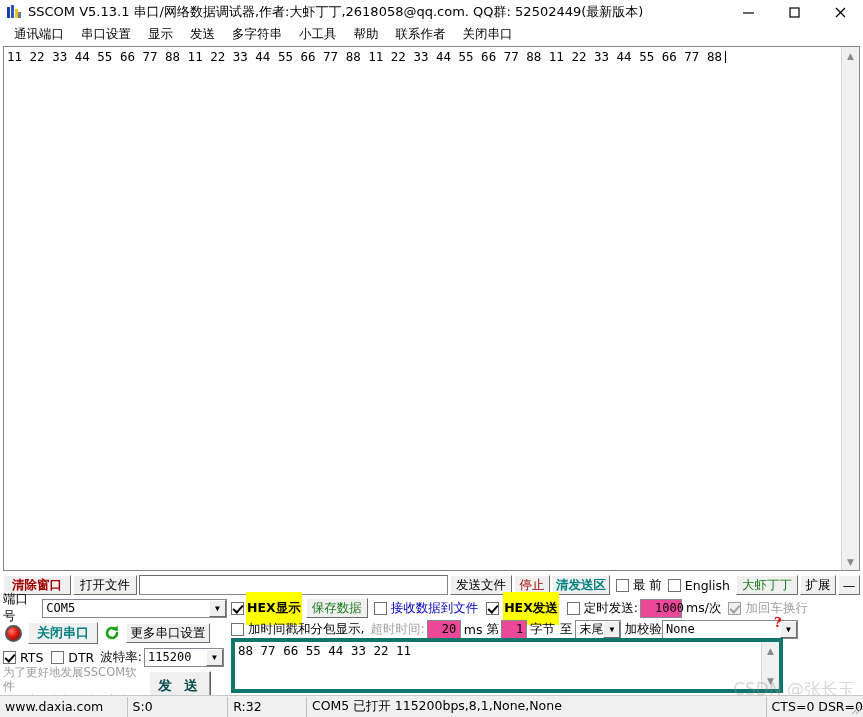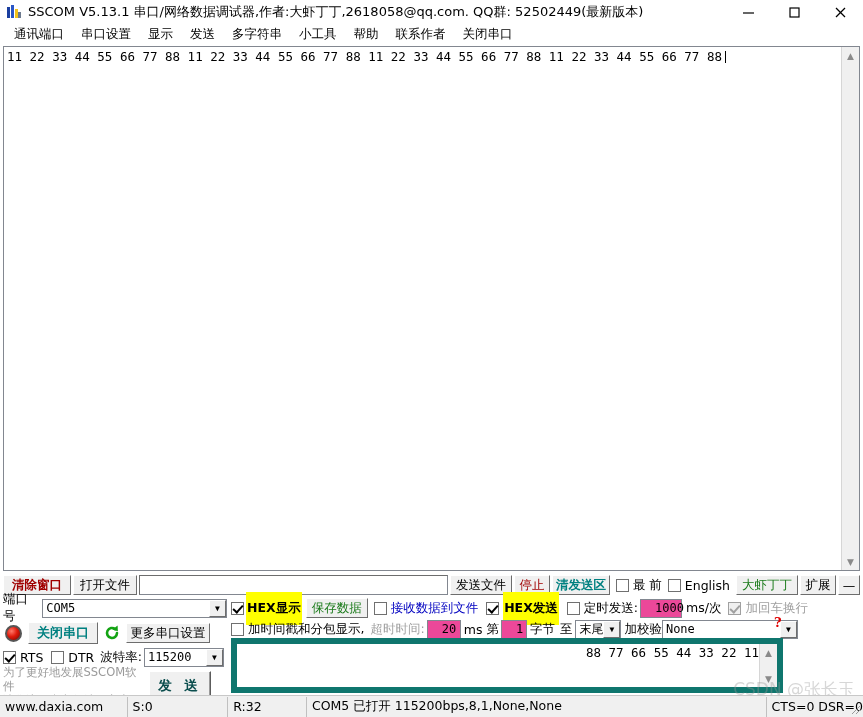--- a/index.html
+++ b/index.html
@@ -343,25 +343,24 @@
     padding-left: 14px;
     display: flex;
     align-items: center;
   }
   .sendbox-wrap {
     position: absolute;
     left: 0;
     top: 40px;
     width: 552px;
     height: 55px;
-    border: 6px solid #0f766e;
+    border: 4px solid #0f766e;
     background: #fff;
     box-sizing: border-box;
     display: flex;
-    text-align: right;
   }
   .sendbox-text {
     flex: 1 1 auto;
     padding: 1px 0 0 3px;
     font-family: "DejaVu Sans Mono", "Liberation Mono", monospace;
     font-size: 12.5px;
     line-height: 15px;
     color: #000;
     white-space: pre-wrap;
   }

